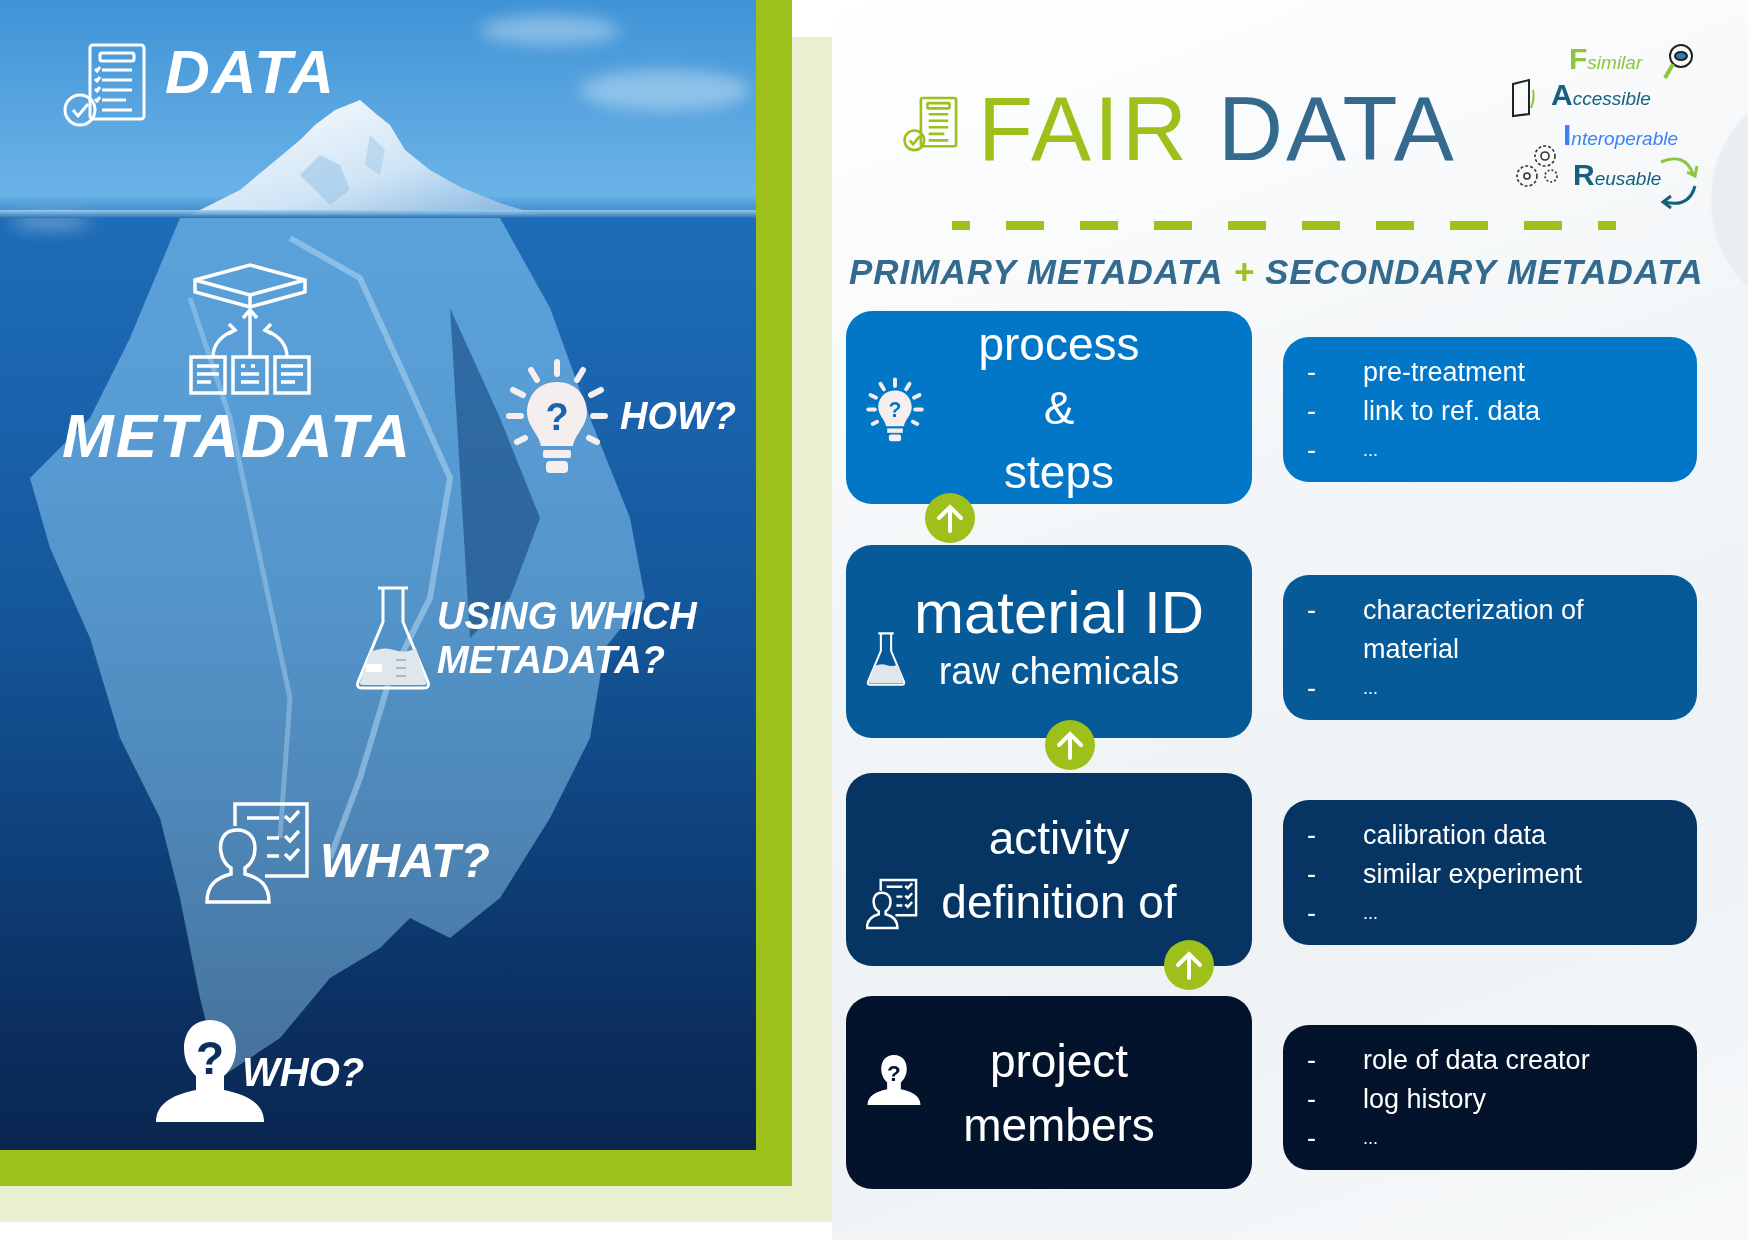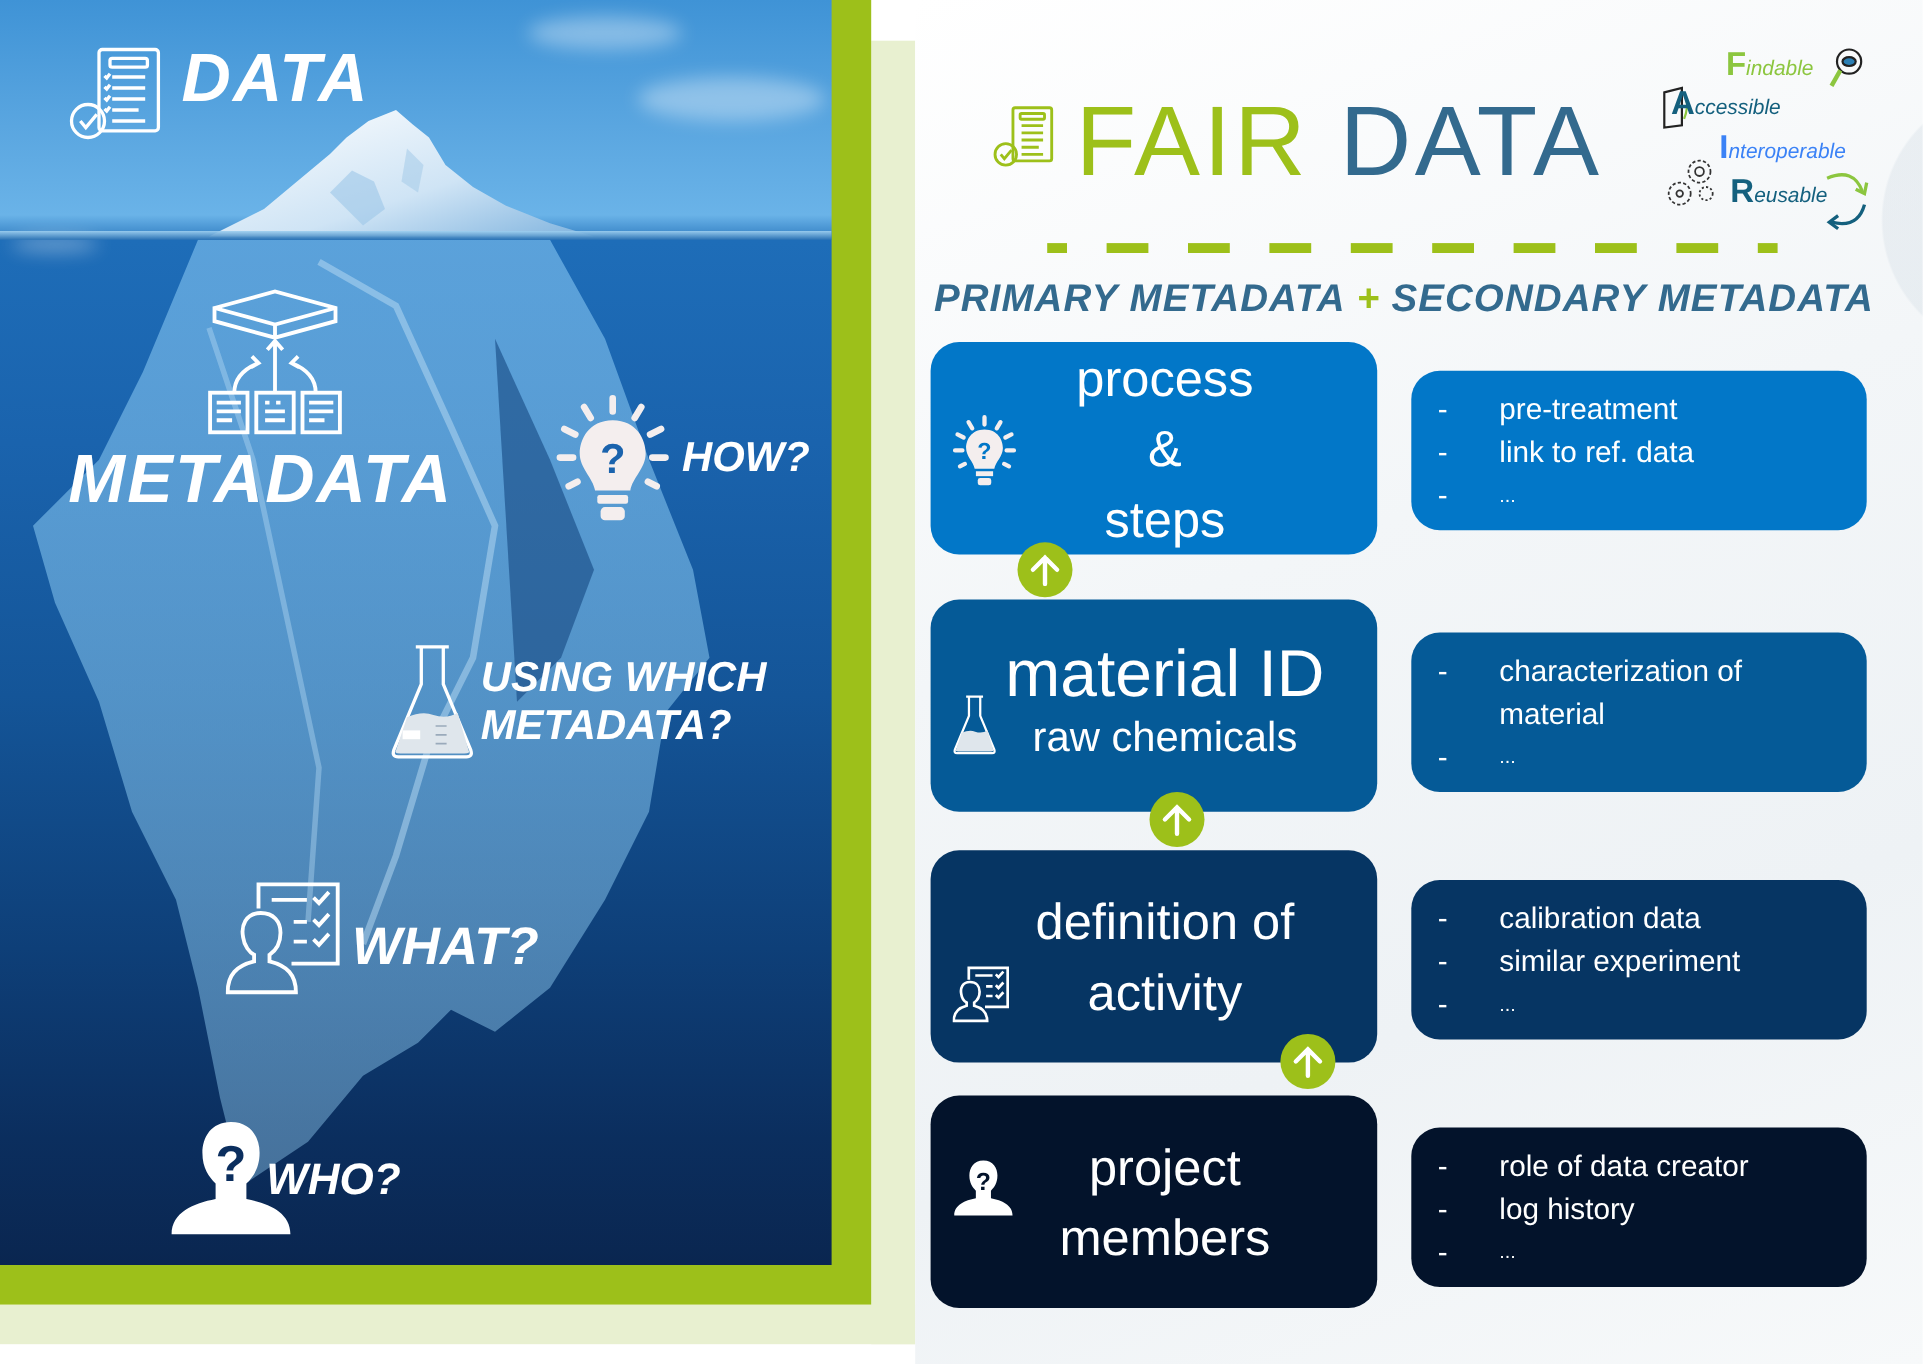--- a/index.html
+++ b/index.html
@@ -176,27 +176,27 @@
 <div class="fair-title">
   <span class="fair">FAIR</span>
   <span class="data">DATA</span>
 </div>
 
 <div class="fair-logo">
   <svg class="icon" style="left:4px;top:36px" width="28" height="40" viewBox="0 0 28 40" fill="none" stroke="#222" stroke-width="2">
       <path d="M4 6 L20 2 L20 36 L4 38 Z"></path>
       <path d="M22 30 q4 -10 2 -18" stroke="#8cc63f"></path>
     </svg>
-  <div class="fl" style="left:64px;top:0px;color:#8cc63f"><b>F</b><span>indable</span></div>
+  <div class="fl" style="left:64px;top:0px;color:#8cc63f"><b>F</b><span>similar</span></div>
   <svg class="icon" style="left:156px;top:0px" width="36" height="44" viewBox="0 0 36 44" fill="none" stroke="#222" stroke-width="2">
       <circle cx="20" cy="14" r="11"></circle>
       <ellipse cx="20" cy="14" rx="6" ry="4" fill="#2b7fb4"></ellipse>
       <path d="M12 22 L4 36" stroke="#8cc63f" stroke-width="4"></path>
     </svg>
-  <div class="fl" style="left:14px;top:36px;color:#14607e"><b>A</b><span>ccessible</span></div>
+  <div class="fl" style="left:46px;top:36px;color:#14607e"><b>A</b><span>ccessible</span></div>
   <div class="fl" style="left:58px;top:76px;color:#3b82f6"><b>I</b><span>nteroperable</span></div>
   <svg class="icon" style="left:8px;top:100px" width="56" height="50" viewBox="0 0 56 50" fill="none" stroke="#333" stroke-width="1.6">
       <circle cx="32" cy="14" r="10" stroke-dasharray="3 2"></circle>
       <circle cx="32" cy="14" r="4"></circle>
       <circle cx="14" cy="34" r="10" stroke-dasharray="3 2"></circle>
       <circle cx="14" cy="34" r="3"></circle>
       <circle cx="38" cy="34" r="6" stroke-dasharray="2 2"></circle>
     </svg>
   <div class="fl" style="left:68px;top:116px;color:#14607e"><b>R</b><span>eusable</span></div>
   <svg class="icon" style="left:150px;top:110px" width="46" height="60" viewBox="0 0 46 60" fill="none" stroke-width="3">
@@ -253,22 +253,22 @@
 </div>
 
 <div class="card pcard c3" style="top:773px">
   <svg class="picon" style="top:104px" width="54" height="54" viewBox="0 0 110 106" fill="none" stroke="#ffffff" stroke-width="5">
     <path d="M30 26 V4 H102 V76 H60"></path>
       <path d="M42 18 h32 M62 38 h12 M62 56 h12"></path>
     <path d="M80 16 l5 5 l9 -10 M80 36 l5 5 l9 -10 M80 54 l5 5 l9 -10"></path>
     <path d="M32 30 C18 30 14 42 16 52 C17 60 22 66 26 68 L26 74 C10 78 2 86 2 102 H64 C64 86 56 78 40 74 L40 68 C46 64 50 58 50 48 C50 38 44 30 32 30 Z"></path>
   </svg>
   <div class="ptext">
+    <div>activity</div>
     <div>definition  of</div>
-    <div>activity</div>
   </div>
 </div>
 
 <div class="card pcard c4" style="top:996px">
   <svg class="picon" style="top:58px" width="56" height="52" viewBox="0 0 112 106">
     <path d="M56 2 C38 2 30 16 30 30 C30 44 36 52 42 58 L42 72 C22 76 2 84 2 104 H110 C110 84 90 76 70 72 L70 58 C76 52 82 44 82 30 C82 16 74 2 56 2 Z" fill="#ffffff"></path>
     <text x="56" y="56" text-anchor="middle" font-family="Liberation Sans, sans-serif" font-weight="bold" font-size="46" fill="#03132b">?</text>
   </svg>
   <div class="ptext">
     <div>project</div>

